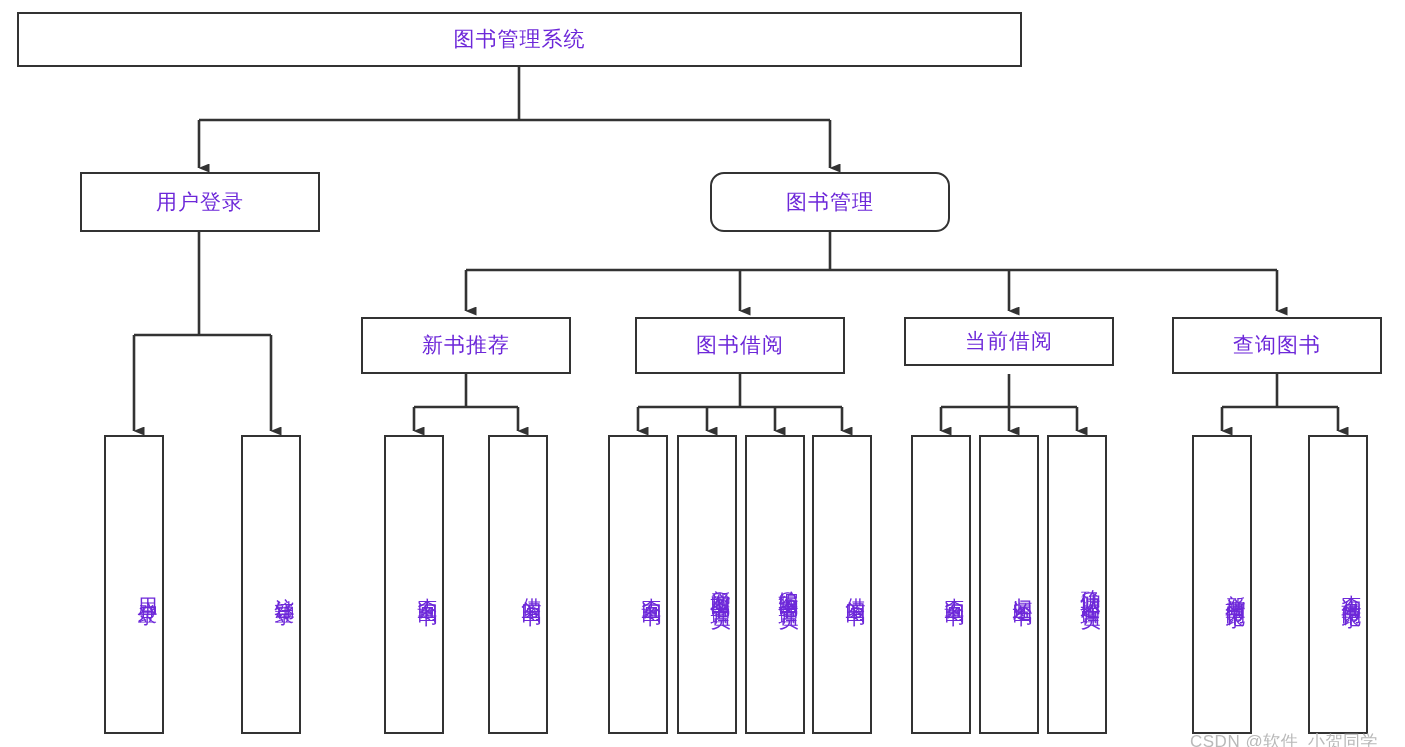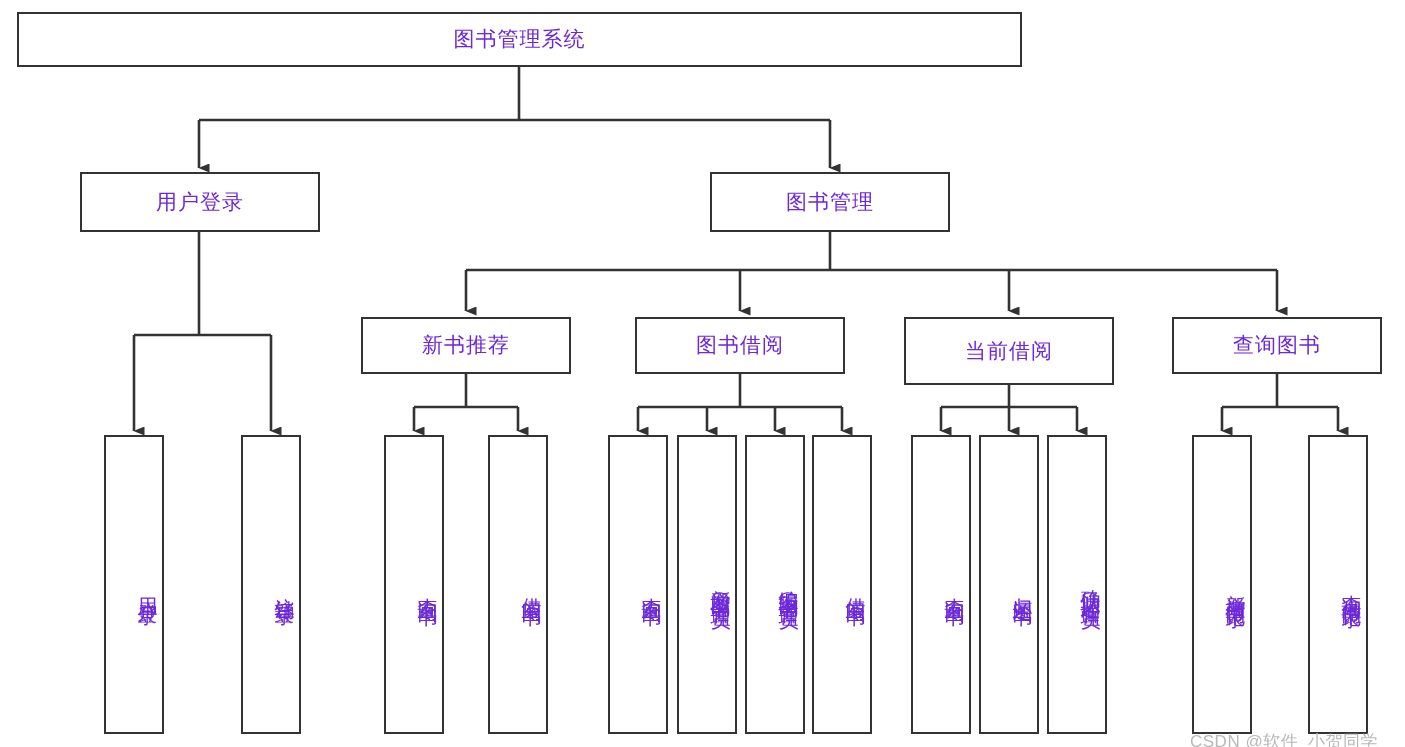--- a/index.html
+++ b/index.html
@@ -115,25 +115,25 @@
       <path d="M1277,374 L1277,407"></path>
       <path d="M1222,407 L1338,407"></path>
       <path d="M1222,407 L1222,431" marker-end="url(#arrow)"></path>
       <path d="M1338,407 L1338,431" marker-end="url(#arrow)"></path>
     </g>
   </svg>
 
   <div class="node horiz" style="left:17px; top:12px; width:1005px; height:55px;">图书管理系统</div>
 
   <div class="node horiz" style="left:80px; top:172px; width:240px; height:60px;">用户登录</div>
-  <div class="node horiz" style="left:710px; top:172px; width:240px; height:60px;">图书管理</div>
+  <div class="node horiz" style="left:710px; top:172px; width:240px; height:60px;border-radius:14px;">图书管理</div>
 
   <div class="node horiz" style="left:361px; top:317px; width:210px; height:57px;">新书推荐</div>
   <div class="node horiz" style="left:635px; top:317px; width:210px; height:57px;">图书借阅</div>
-  <div class="node horiz" style="left:904px; top:317px; width:210px; height:68px;">当前借阅</div>
+  <div class="node horiz" style="left:904px; top:317px; width:210px; height:49px;">当前借阅</div>
   <div class="node horiz" style="left:1172px; top:317px; width:210px; height:57px;">查询图书</div>
 
   <div class="node vert lvl-leaf-tall" style="left:104px; top:435px; width:60px; height:299px;">用户登录</div>
   <div class="node vert lvl-leaf-tall" style="left:241px; top:435px; width:60px; height:299px;">注销登录</div>
 
   <div class="node vert lvl-leaf-tall" style="left:384px; top:435px; width:60px; height:299px;">查询图书</div>
   <div class="node vert lvl-leaf-tall" style="left:488px; top:435px; width:60px; height:299px;">借阅图书</div>
 
   <div class="node vert lvl-leaf-tall" style="left:608px; top:435px; width:60px; height:299px;">查询图书</div>
   <div class="node vert lvl-leaf-tall" style="left:677px; top:435px; width:60px; height:299px;">新增图书（管理员）</div>

